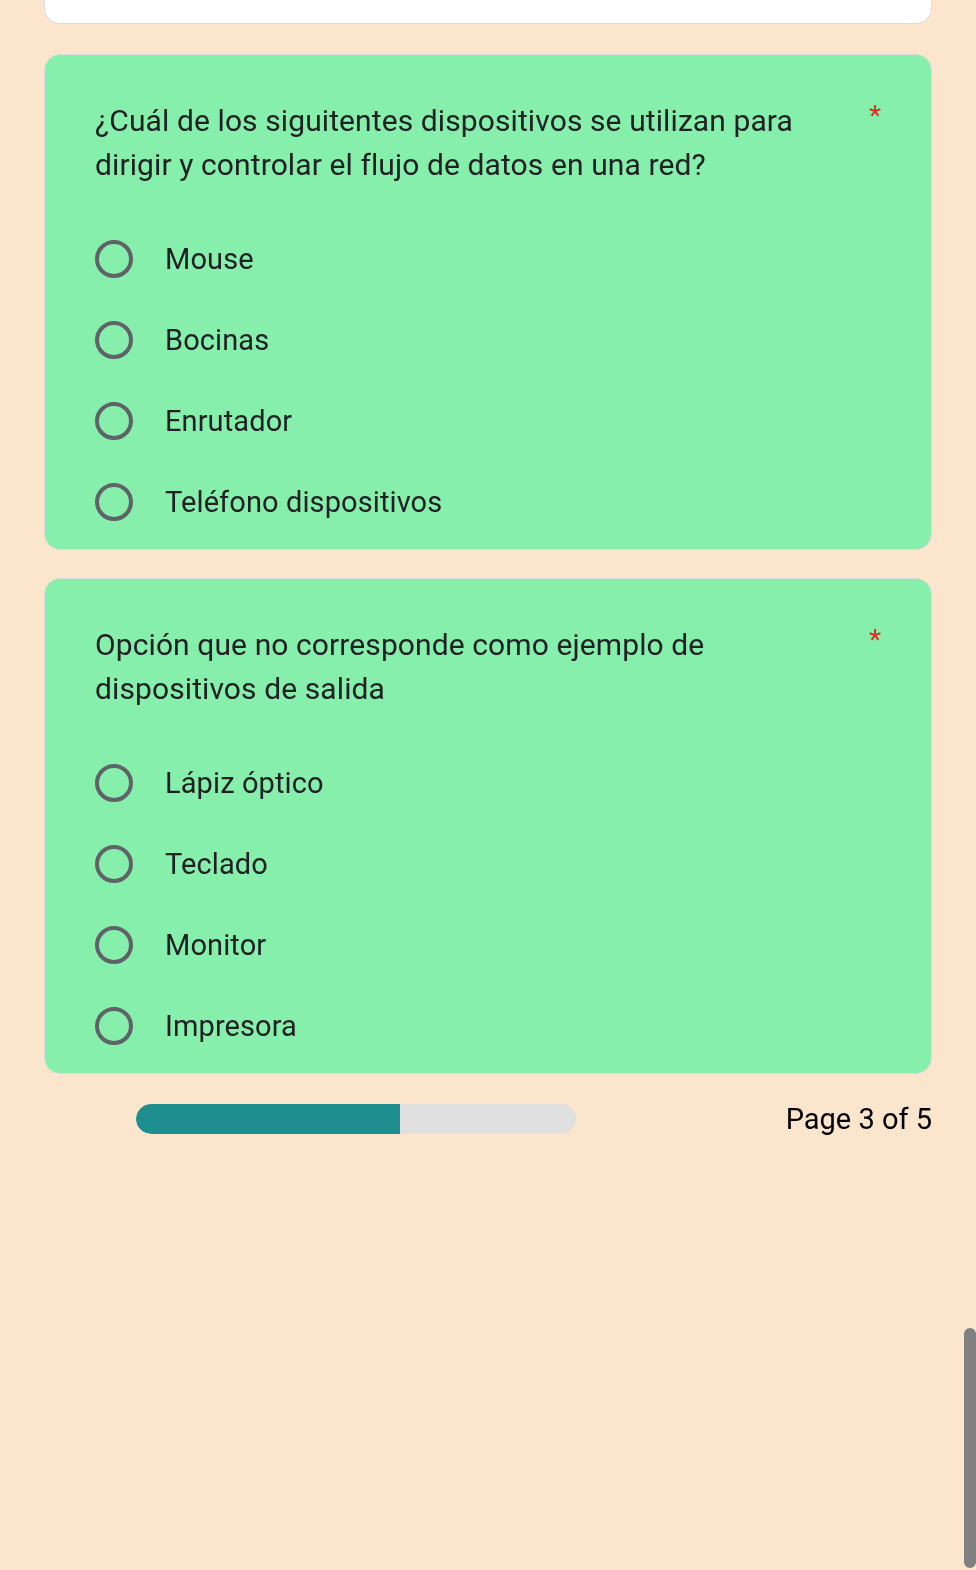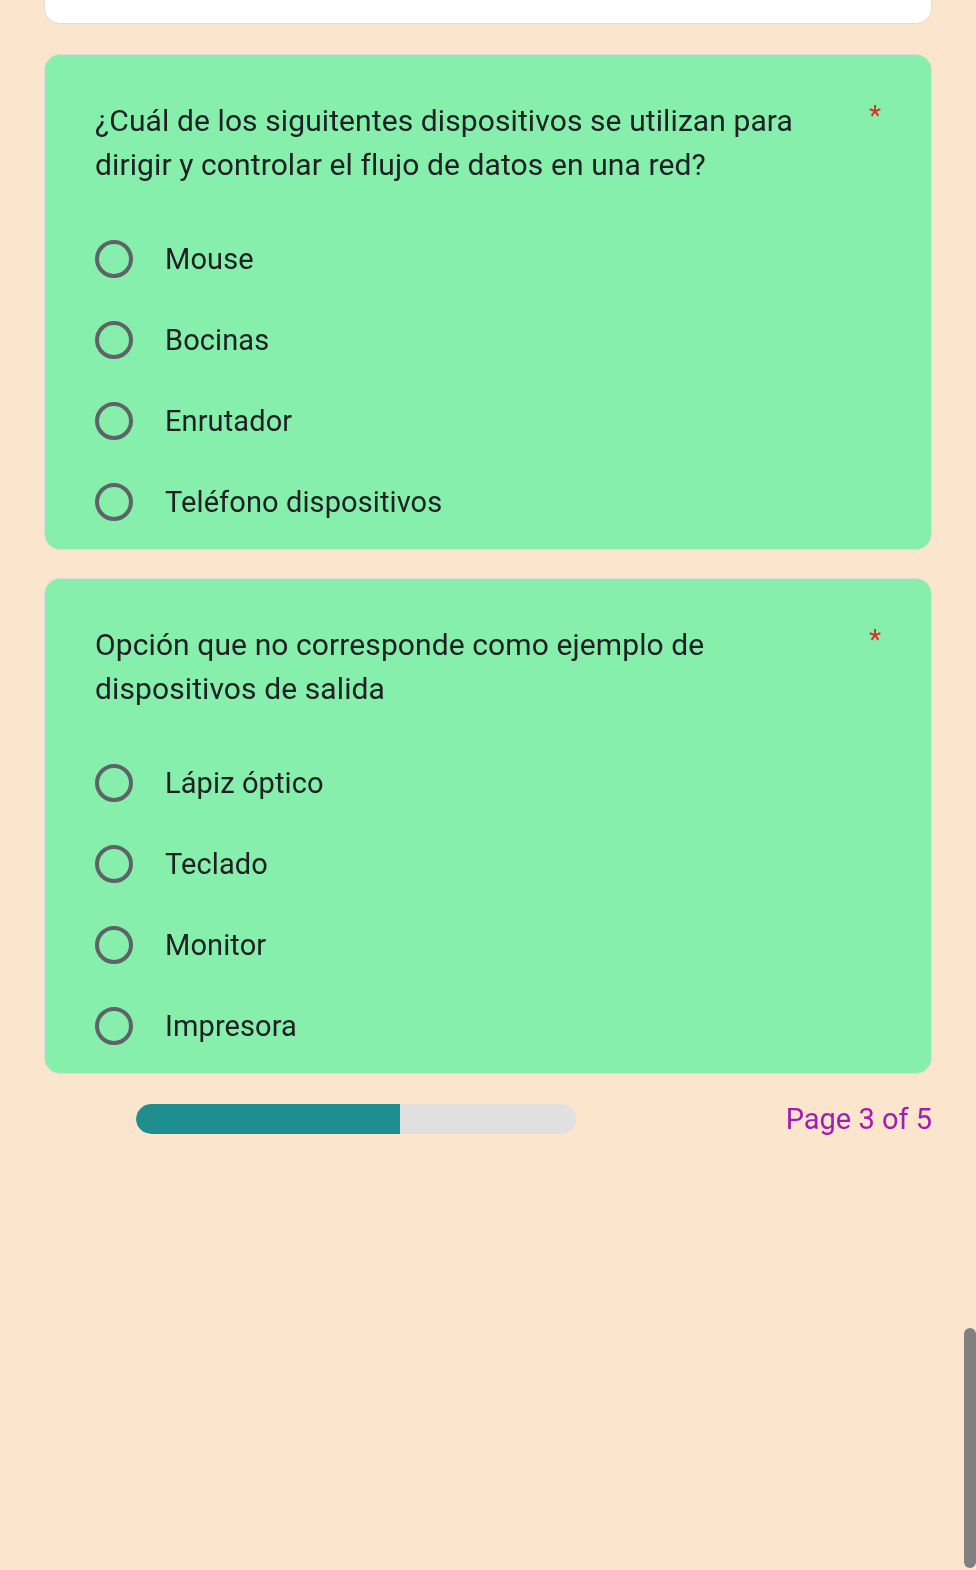--- a/index.html
+++ b/index.html
@@ -86,21 +86,21 @@
       margin-left: 92px;
     }
     .progress-fill {
       height: 100%;
       background: #1e8e8e;
       width: 60%;
       border-radius: 30px 0 0 30px;
     }
     .page-label {
       font-size: 29px;
-      color: #a21caf;
+      color: #000000;
     }
     .scrollbar-track {
       position: fixed;
       right: 0;
       top: 0;
       width: 12px;
       height: 1570px;
     }
     .scrollbar-thumb {
       position: absolute;

